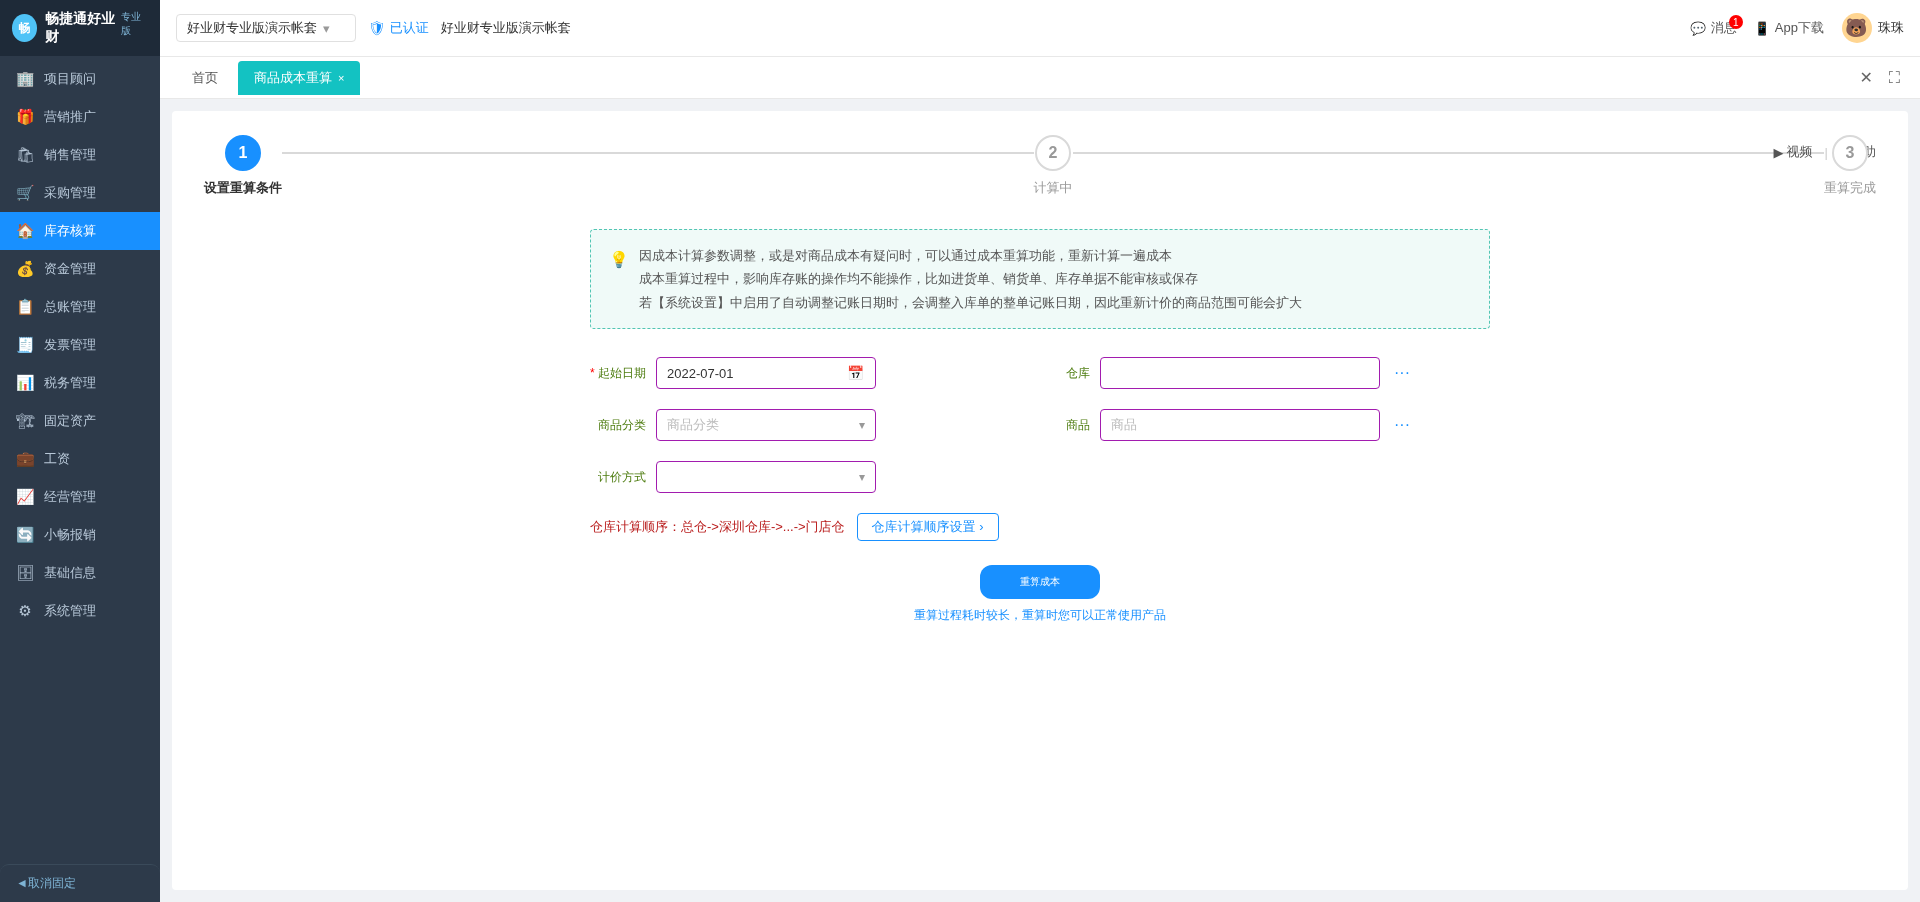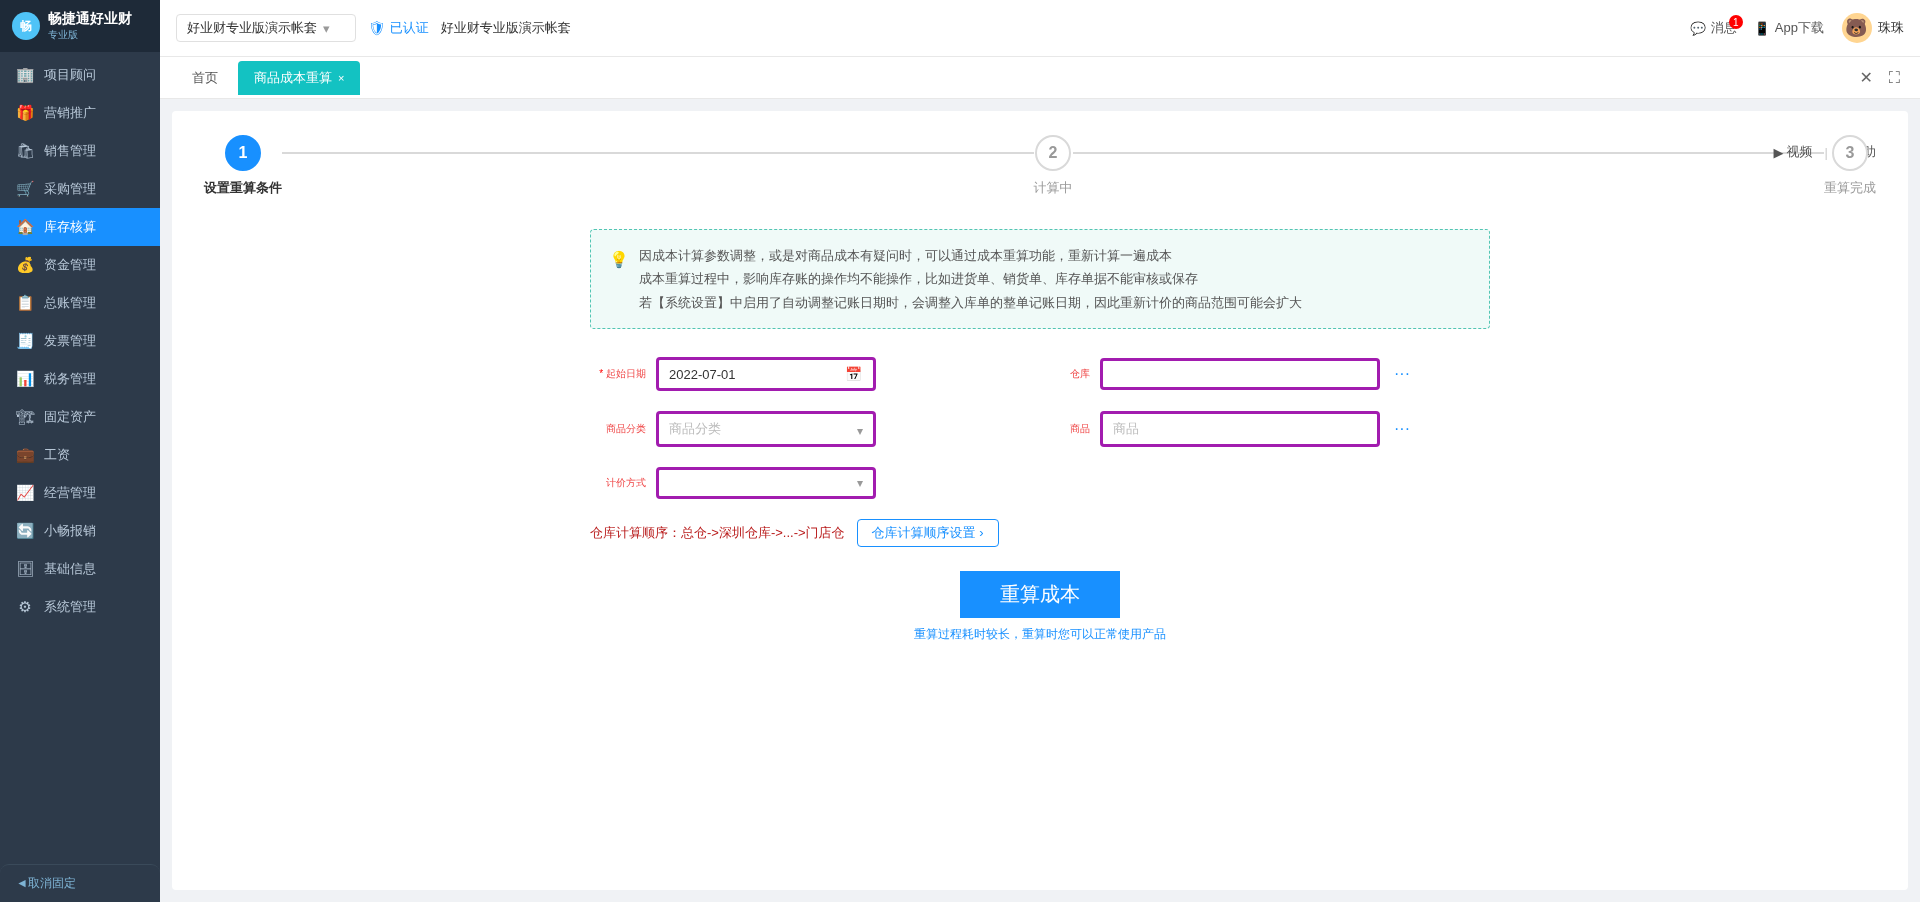--- a/index.html
+++ b/index.html
@@ -24,21 +24,21 @@
       gap: 8px;
     }
     .sidebar-logo-icon {
       width: 28px; height: 28px;
       background: #4fc3f7;
       border-radius: 50%;
       display: flex; align-items: center; justify-content: center;
       color: white; font-size: 12px; font-weight: bold;
     }
     .sidebar-title {
-      display: flex; flex-direction: column;
+      display: flex; flex-direction: row;
     }
     .sidebar-title-main { color: white; font-size: 14px; font-weight: bold; }
     .sidebar-title-sub { color: #7eb3d4; font-size: 10px; }
     .sidebar-menu { flex: 1; overflow-y: auto; padding: 4px 0; }
     .sidebar-item {
       display: flex; align-items: center; gap: 10px;
       padding: 10px 16px;
       cursor: pointer;
       color: #b8c8d8;
       font-size: 13px;
@@ -197,27 +197,27 @@
     .form-section { max-width: 900px; margin: 0 auto; }
     .form-row {
       display: flex; align-items: center; gap: 20px;
       margin-bottom: 20px;
     }
     .form-field {
       display: flex; align-items: center; gap: 10px;
       flex: 1;
     }
     .form-label {
-      color: #ef4444; font-size: 10px; min-width: 56px; text-align: right; white-space: nowrap;
+      color: #4d7c0f; font-size: 12px; min-width: 56px; text-align: right; white-space: nowrap;
     }
     .form-label.required::before { content: '* '; color: red; }
     .form-input {
-      flex: 1; border: 3px solid #a21caf; border-radius: 4px;
+      flex: 1; border: 1px solid #a21caf; border-radius: 4px;
       padding: 6px 10px; font-size: 13px; color: #333;
-      display: flex; align-items: flex-end; justify-content: space-between;
+      display: flex; align-items: center; justify-content: space-between;
       background: white; min-height: 32px; cursor: pointer;
     }
     .form-input-placeholder { color: #bbb; }
     .form-input-icon { color: #1890ff; font-size: 14px; }
     .form-input-arrow { color: #999; font-size: 12px; }
     .form-dots { color: #1890ff; font-size: 16px; cursor: pointer; padding: 2px 4px; }
 
     
     .warehouse-row {
       display: flex; align-items: center; gap: 12px;
@@ -227,22 +227,22 @@
     .warehouse-btn {
       border: 1px solid #1890ff; color: #1890ff;
       border-radius: 4px; padding: 4px 14px; cursor: pointer;
       font-size: 13px; background: white;
       display: flex; align-items: center; gap: 4px;
     }
 
     
     .btn-primary {
       background: #1890ff; color: white; border: none;
-      border-radius: 0; padding: 10px 40px;
-      font-size: 20px; cursor: pointer; display: block;
+      border-radius: 12px; padding: 10px 40px;
+      font-size: 10px; cursor: pointer; display: block;
       margin: 0 auto;
     }
     .btn-hint { text-align: center; color: #1890ff; font-size: 12px; margin-top: 8px; }
 
     
     ::-webkit-scrollbar { width: 4px; }
     ::-webkit-scrollbar-track { background: #f0f0f0; }
     ::-webkit-scrollbar-thumb { background: #bbb; border-radius: 2px; }
   </style>
 </head>

